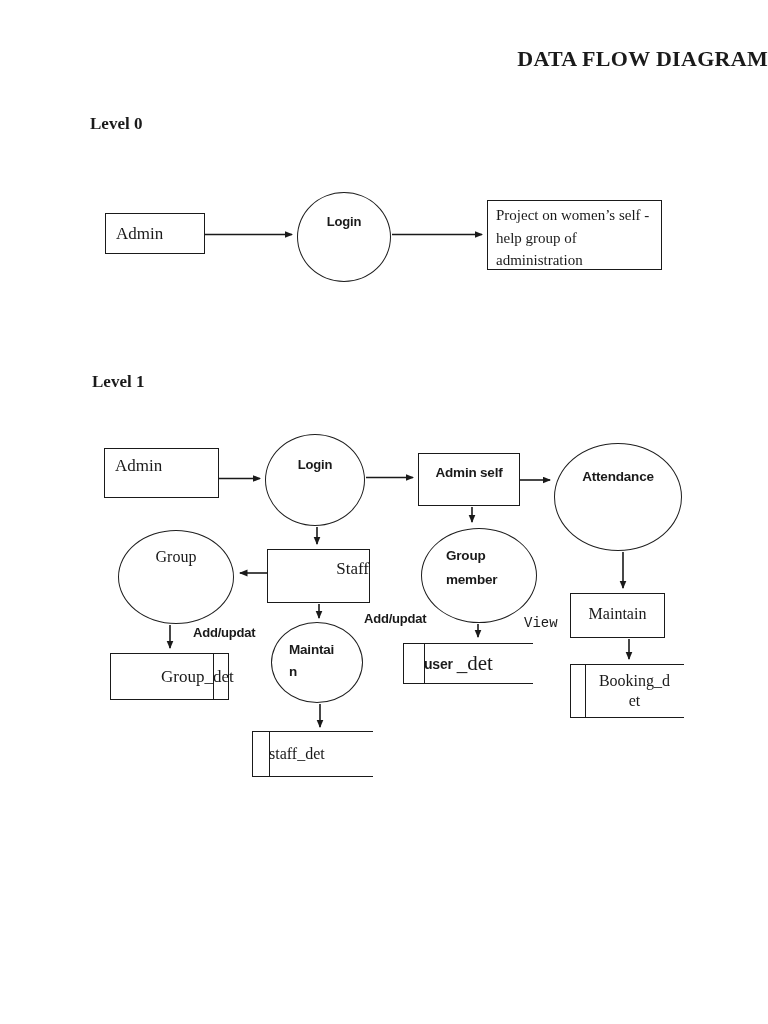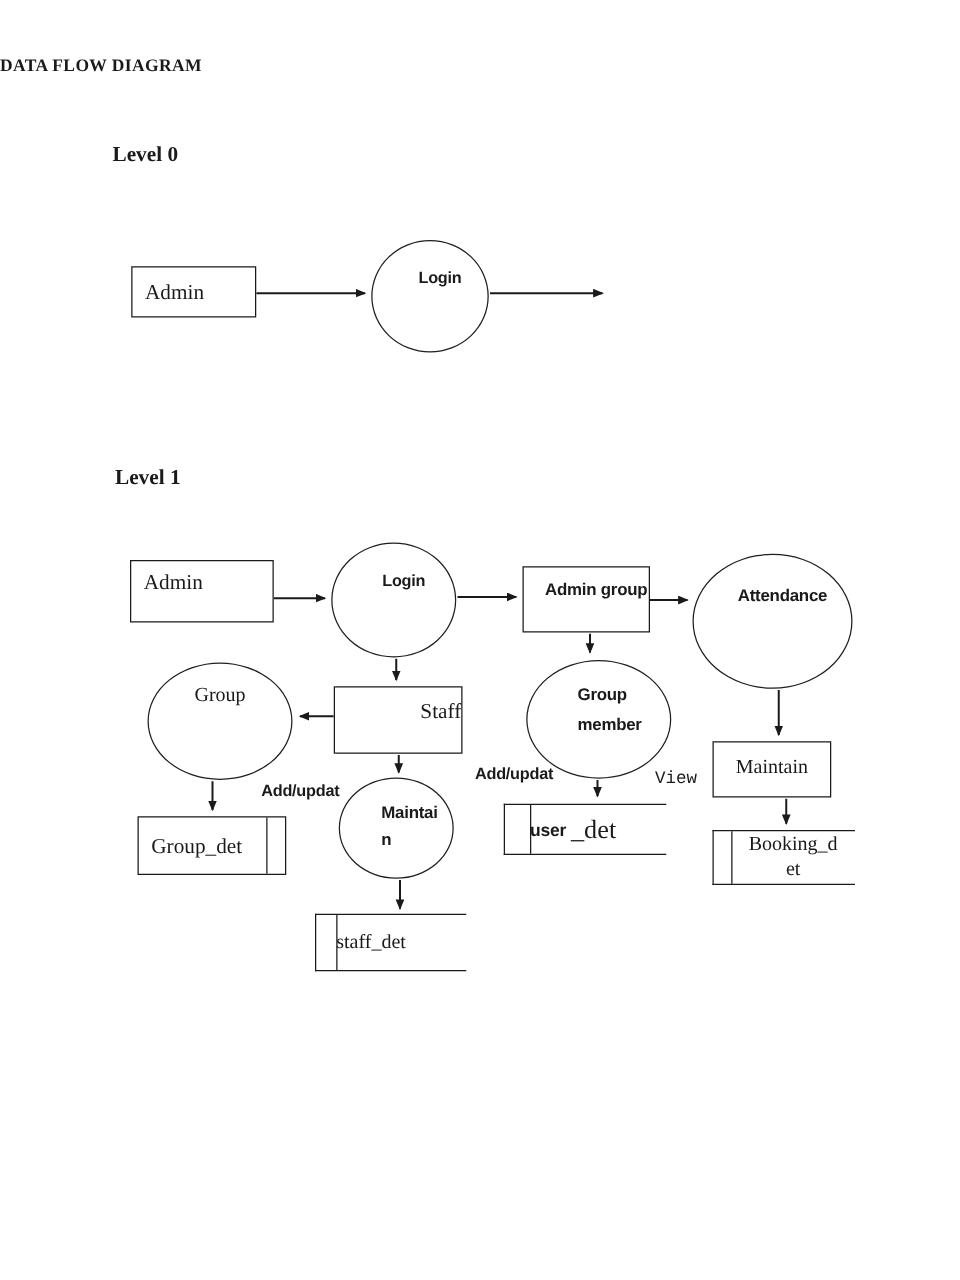--- a/index.html
+++ b/index.html
@@ -1,29 +1,29 @@
 <!DOCTYPE html>
 <html><head>
 <meta charset="utf-8">
 <style>
   html,body{margin:0;padding:0;background:#ffffff;}
   #page{position:relative;width:768px;height:1024px;background:#ffffff;overflow:hidden;
         font-family:"Liberation Serif", serif;color:#1a1a1a;}
   .abs{position:absolute;}
-  .title{left:0;right:0;top:46px;text-align:left;font-weight:bold;font-size:14px;
+  .title{left:0;right:0;top:46px;text-align:right;font-weight:bold;font-size:22px;
          letter-spacing:.3px;font-family:"Liberation Serif",serif;}
   .level-heading{font-weight:bold;font-size:17px;font-family:"Liberation Serif",serif;}
   .box{border:1.5px solid #1a1a1a;background:#fff;box-sizing:border-box;}
   .ellipse{border:1.5px solid #1f1f1f;border-radius:50%;background:#fff;box-sizing:border-box;
            display:flex;flex-direction:column;align-items:center;}
   .serif-label{font-family:"Liberation Serif",serif;font-size:17px;}
-  .sans-bold{font-family:"Liberation Sans",sans-serif;font-weight:bold;font-size:13px;letter-spacing:-.2px;margin-left:16px;}
+  .sans-bold{font-family:"Liberation Sans",sans-serif;font-weight:bold;font-size:13px;letter-spacing:-.2px;}
   .sans-reg{font-family:Liberation Mono, monospace;font-weight:normal;font-size:14px;}
   .store{box-sizing:border-box;background:#fff;position:absolute;display:flex;align-items:center;}
-  .store.closed{border:1.2px solid #1a1a1a;}
+  .store.closed{border:1.2px solid #1a1a1a;padding-left:40px;}
   .store.open-right{border-top:1.2px solid #1a1a1a;border-bottom:1.2px solid #1a1a1a;
                     border-left:1.2px solid #1a1a1a;border-right:none;}
   .store .divider{position:absolute;top:0;bottom:0;width:0;border-left:1.2px solid #1a1a1a;}
   svg{position:absolute;left:0;top:0;}
   line{stroke:#1a1a1a;stroke-width:1.6;}
 </style>
 </head>
 <body>
 
 <div id="page">
@@ -58,33 +58,36 @@
   <div class="abs level-heading" style="left:90px;top:114px;">Level 0</div>
 
   <div class="abs box" style="left:105px;top:213px;width:100px;height:41px;display:flex;align-items:center;padding-left:10px;">
     <span class="serif-label">Admin</span>
   </div>
 
   <div class="abs ellipse" style="left:297px;top:192px;width:94px;height:90px;padding-top:21px;">
     <span class="sans-bold">Login</span>
   </div>
 
+  <div class="abs box" style="left:487px;top:200px;width:175px;height:70px;padding:3px 8px;font-size:15px;line-height:1.5;">
+    <span class="serif-label" style="font-size:15px;">Project on women’s self - help group of administration</span>
+  </div>
 
   <div class="abs level-heading" style="left:92px;top:372px;">Level 1</div>
 
   <div class="abs box" style="left:104px;top:448px;width:115px;height:50px;padding:7px 0 0 10px;">
     <span class="serif-label">Admin</span>
   </div>
 
   <div class="abs ellipse" style="left:265px;top:434px;width:100px;height:92px;padding-top:22px;">
     <span class="sans-bold">Login</span>
   </div>
 
   <div class="abs box" style="left:418px;top:453px;width:102px;height:53px;text-align:center;padding-top:9px;">
-    <span class="sans-bold" style="font-size:13.5px;">Admin group</span>
+    <span class="sans-bold" style="font-size:13.5px;">Admin self</span>
   </div>
 
   <div class="abs ellipse" style="left:554px;top:443px;width:128px;height:108px;padding-top:25px;">
     <span class="sans-bold" style="font-size:13.5px;text-align:right;">Attendance</span>
   </div>
 
   <div class="abs ellipse" style="left:118px;top:530px;width:116px;height:94px;padding-top:17px;">
     <span class="serif-label" style="font-size:16px;">Group</span>
   </div>
 
@@ -119,21 +122,21 @@
     <div class="divider" style="left:16px;"></div>
     <span class="serif-label" style="font-size:16px;margin-left:16px;flex:1;">staff_det</span>
   </div>
 
   <div class="store open-right" style="left:403px;top:643px;width:130px;height:41px;">
     <div class="divider" style="left:20px;"></div>
     <span class="sans-bold" style="font-size:14px;margin-left:20px;">user</span>
     <span class="serif-label" style="font-size:21px;margin-left:4px;">_det</span>
   </div>
 
-  <div class="store open-right" style="left:570px;top:664px;width:114px;height:44px;">
+  <div class="store open-right" style="left:570px;top:664px;width:114px;height:54px;">
     <div class="divider" style="left:14px;"></div>
     <div style="margin-left:14px;flex:1;text-align:center;line-height:1.25;">
       <div class="serif-label" style="font-size:16px;">Booking_d</div>
       <div class="serif-label" style="font-size:16px;">et</div>
     </div>
   </div>
 
 </div>
 
 </body></html>

